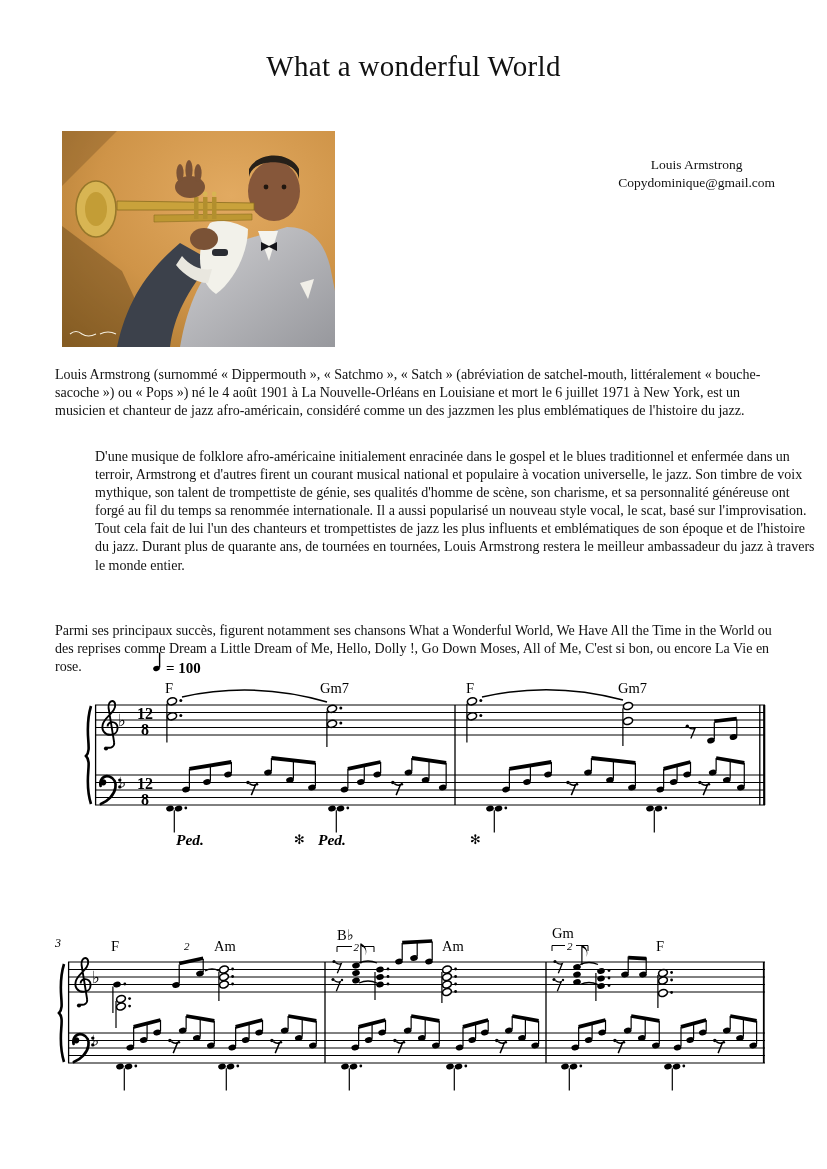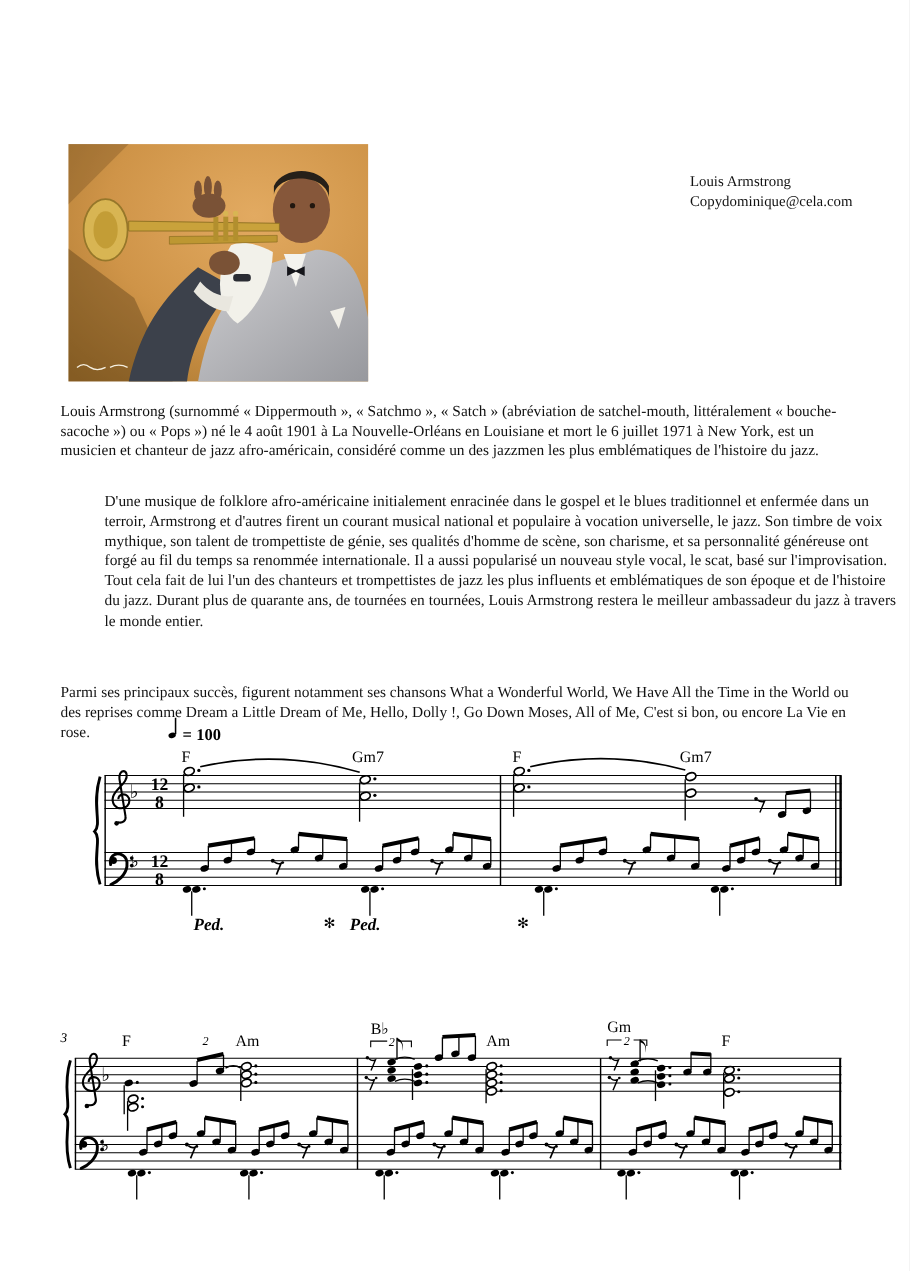--- a/index.html
+++ b/index.html
@@ -8,21 +8,21 @@
     font-family:"Liberation Serif","DejaVu Serif",serif;color:#111;overflow:hidden;
   }
   .title{
     position:absolute;left:0;top:50px;width:827px;text-align:center;
     font-size:29px;font-weight:400;letter-spacing:.3px;
   }
   .photo{
     position:absolute;left:62px;top:131px;width:273px;height:216px;overflow:hidden;
   }
   .byline{
-    position:absolute;right:52px;top:156px;text-align:left;font-size:13.5px;line-height:17.5px;
+    position:absolute;right:52px;top:156px;text-align:center;font-size:13.5px;line-height:17.5px;
   }
   .para{
     position:absolute;left:55px;width:724px;font-size:14px;line-height:18.1px;text-align:left;
   }
   .p1{top:366px;}
   .p2{top:448px;margin-left:40px;}
   .p3{top:622px;}
   .score{position:absolute;left:0;top:0;width:827px;height:1169px;pointer-events:none;}
   .score text{fill:#000;}
   .chord{font-family:"Liberation Serif","DejaVu Sans",serif;font-size:14.5px;}
@@ -36,20 +36,21 @@
   .mnum{font-family:"Liberation Serif",serif;font-style:italic;font-size:12px;}
   .open-note{fill:#fff;stroke:#000;stroke-width:1.6;}
   .slur{fill:none;stroke:#000;stroke-width:1.5;}
   .thin{fill:none;stroke:#000;stroke-width:1.3;}
 </style>
 </head>
 <body>
 
 <div class="page">
 
+  <div class="title">What a wonderful World</div>
 
   <div class="photo">
     <svg width="273" height="216" viewBox="0 0 273 216">
       <defs>
         <radialGradient id="bgG" cx="62%" cy="30%" r="90%">
           <stop offset="0" stop-color="#e2aa61"></stop>
           <stop offset="0.55" stop-color="#cf9448"></stop>
           <stop offset="1" stop-color="#a8762f"></stop>
         </radialGradient>
         <linearGradient id="suitG" x1="0" y1="0" x2="1" y2="1">
@@ -101,21 +102,21 @@
       <rect x="150" y="118" width="16" height="7" rx="3" fill="#2a2c33"></rect>
 
       <path d="M120,125 C128,135 140,140 150,138 L146,152 C134,152 122,144 114,134 Z" fill="#e9e7df"></path>
 
       <path d="M8,203 q6,-5 12,0 q6,4 14,0 M38,203 q8,-4 16,0" stroke="#f5efdf" stroke-width="1.2" fill="none"></path>
     </svg>
   </div>
 
   <div class="byline">
     <div>Louis Armstrong</div>
-    <div>Copydominique@cela.com</div>
+    <div>Copydominique@gmail.com</div>
   </div>
 
   <div class="para p1">Louis Armstrong (surnommé « Dippermouth », « Satchmo », « Satch » (abréviation de satchel-mouth, littéralement « bouche-sacoche ») ou « Pops ») né le 4 août 1901 à La Nouvelle-Orléans en Louisiane et mort le 6 juillet 1971 à New York, est un musicien et chanteur de jazz afro-américain, considéré comme un des jazzmen les plus emblématiques de l'histoire du jazz.</div>
   <div class="para p2">D'une musique de folklore afro-américaine initialement enracinée dans le gospel et le blues traditionnel et enfermée dans un terroir, Armstrong et d'autres firent un courant musical national et populaire à vocation universelle, le jazz. Son timbre de voix mythique, son talent de trompettiste de génie, ses qualités d'homme de scène, son charisme, et sa personnalité généreuse ont forgé au fil du temps sa renommée internationale. Il a aussi popularisé un nouveau style vocal, le scat, basé sur l'improvisation. Tout cela fait de lui l'un des chanteurs et trompettistes de jazz les plus influents et emblématiques de son époque et de l'histoire du jazz. Durant plus de quarante ans, de tournées en tournées, Louis Armstrong restera le meilleur ambassadeur du jazz à travers le monde entier.</div>
   <div class="para p3">Parmi ses principaux succès, figurent notamment ses chansons What a Wonderful World, We Have All the Time in the World ou des reprises comme Dream a Little Dream of Me, Hello, Dolly !, Go Down Moses, All of Me, C'est si bon, ou encore La Vie en rose.</div>
 
   <svg class="score" viewBox="0 0 827 1169">
 
     <g id="staves">
         <line x1="95" y1="705" x2="765" y2="705" stroke="#000" stroke-width="1"></line>

